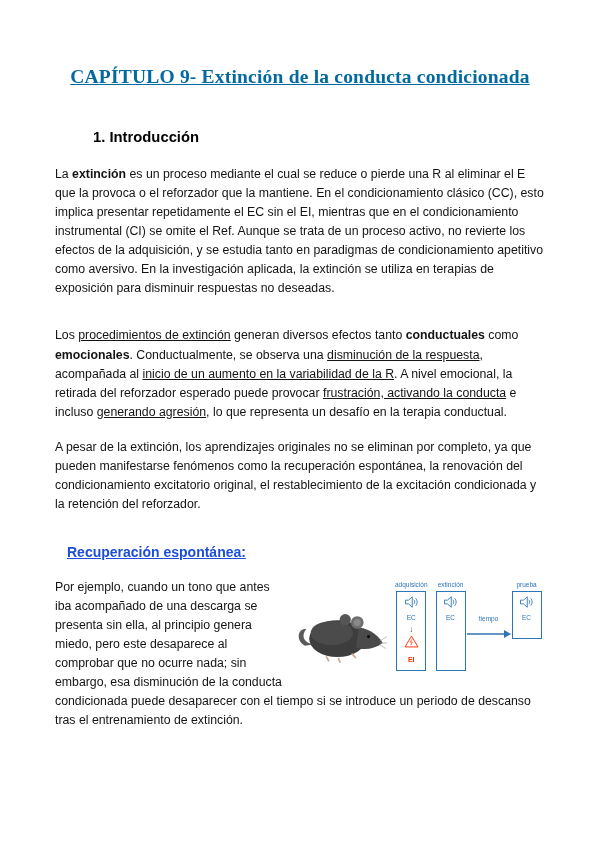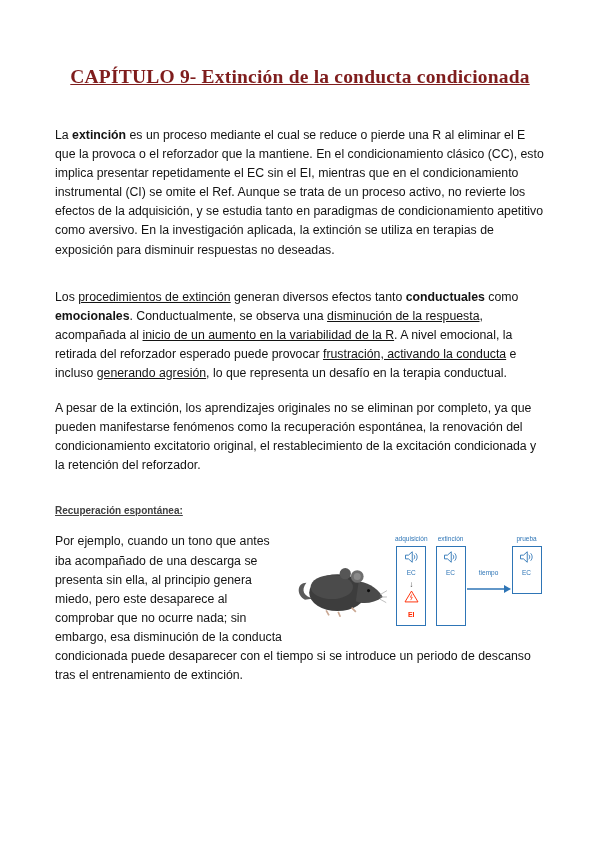--- a/index.html
+++ b/index.html
@@ -8,32 +8,32 @@
     padding:56px 55px 40px 55px;background:#ffffff;
     font-family:"Liberation Sans",sans-serif;
     font-size:12.3px;line-height:1.55;color:#141414;
     overflow:hidden;position:relative;
   }
   .b{font-weight:bold;}
   .u{text-decoration:underline;margin-top:28px;}
   .doc-title{
     font-family:"Liberation Serif",serif;
     font-size:19.5px;font-weight:bold;text-decoration:underline;
-    text-align:center;margin:6px 0 34px 0;letter-spacing:.2px;color:#7f1d1d;
+    text-align:center;margin:6px 0 34px 0;letter-spacing:.2px;color:#0369a1;
   }
   .num-heading{
     font-size:14.8px;font-weight:bold;color:#000;
     margin:30px 0 16px 38px;
   }
   .num-heading.first{margin-top:0;}
   p{margin:0 0 16px 0;}
   p.gap-after{margin-bottom:28px;}
   .sub-heading{
-    font-size:10px;font-weight:bold;text-decoration:underline;color:#404040;
-    margin:26px 0 14px 0;
+    font-size:14px;font-weight:bold;text-decoration:underline;color:#1d4ed8;
+    margin:26px 0 14px 12px;
   }
   
   .fig-float{
     float:right;width:250px;margin:2px 0 8px 12px;
     display:flex;align-items:flex-start;gap:8px;
   }
   .rat-wrap{margin-top:22px;flex:0 0 auto;}
   .diagram{display:flex;align-items:flex-start;flex:0 0 auto;}
   .phase{display:flex;flex-direction:column;align-items:center;}
   .phase-label{font-size:6.5px;color:#2E75B6;margin-bottom:1px;white-space:nowrap;}
@@ -51,20 +51,21 @@
   .tiempo-label{font-size:6.5px;color:#2E75B6;margin-bottom:1px;}
   .clear{clear:both;}
 </style>
 </head>
 <body>
 
 <div class="page">
 
   <h1 class="doc-title">CAPÍTULO 9- Extinción de la conducta condicionada</h1>
 
+  <h2 class="num-heading first">1. Introducción</h2>
   <p class="gap-after"><span>La </span><span class="b">extinción</span><span> es un proceso mediante el cual se reduce o pierde una R al eliminar el E que la provoca o el reforzador que la mantiene. En el condicionamiento clásico (CC), esto implica presentar repetidamente el EC sin el EI, mientras que en el condicionamiento instrumental (CI) se omite el Ref. Aunque se trata de un proceso activo, no revierte los efectos de la adquisición, y se estudia tanto en paradigmas de condicionamiento apetitivo como aversivo. En la investigación aplicada, la extinción se utiliza en terapias de exposición para disminuir respuestas no deseadas.</span></p>
 
   <p><span>Los </span><span class="u">procedimientos de extinción</span><span> generan diversos efectos tanto </span><span class="b">conductuales</span><span> como </span><span class="b">emocionales</span><span>. Conductualmente, se observa una </span><span class="u">disminución de la respuesta</span><span>, acompañada al </span><span class="u">inicio de un aumento en la variabilidad de la R</span><span>. A nivel emocional, la retirada del reforzador esperado puede provocar </span><span class="u">frustración, activando la conducta</span><span> e incluso </span><span class="u">generando agresión</span><span>, lo que representa un desafío en la terapia conductual.</span></p>
   <p class="gap-after"><span>A pesar de la extinción, los aprendizajes originales no se eliminan por completo, ya que pueden manifestarse fenómenos como la recuperación espontánea, la renovación del condicionamiento excitatorio original, el restablecimiento de la excitación condicionada y la retención del reforzador.</span></p>
 
   <h3 class="sub-heading">Recuperación espontánea:</h3>
 
   <div class="fig-float">
     <div class="rat-wrap">
       <svg viewBox="0 0 130 92" width="92" height="65" aria-hidden="true">

